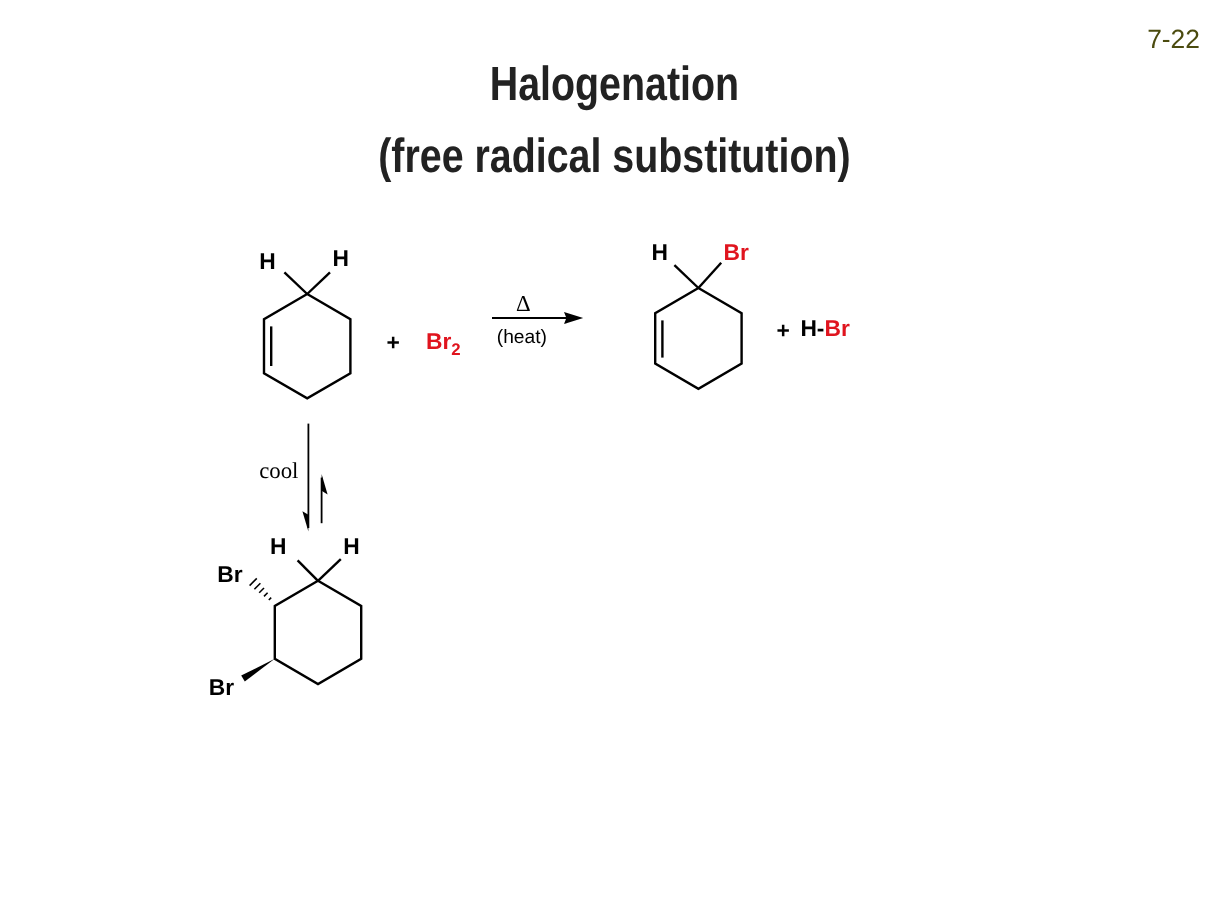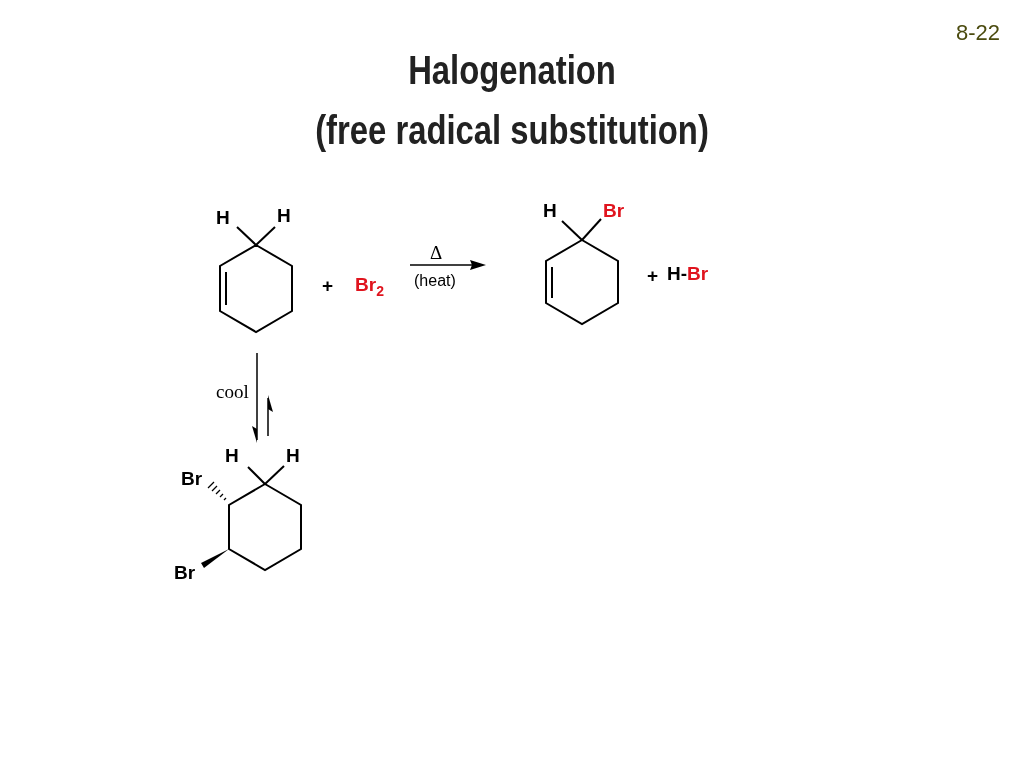--- a/index.html
+++ b/index.html
@@ -11,21 +11,21 @@
   svg{position:absolute;left:0;top:0;}
   .lbl{font-family:"Liberation Sans",sans-serif;font-weight:bold;font-size:19px;}
   .blk{fill:#000;}
   .red{fill:#e0141e;}
   .serif{font-family:"Liberation Serif",serif;font-size:19px;fill:#000;}
   .small{font-family:"Liberation Sans",sans-serif;font-size:16px;fill:#000;}
 </style>
 </head>
 <body>
 
-<div class="slide-num">8-22</div>
+<div class="slide-num">7-22</div>
 <div class="title t1">Halogenation</div>
 <div class="title t2">(free radical substitution)</div>
 
 <svg width="1024" height="768">
 
   <g stroke="#000" stroke-width="2" fill="none">
     <polyline points="256,245 292,266 292,311 256,332 220,311 220,266 256,245"></polyline>
     <line x1="226" y1="272" x2="226" y2="305"></line>
     <line x1="256" y1="245" x2="237" y2="227"></line>
     <line x1="256" y1="245" x2="275" y2="227"></line>

